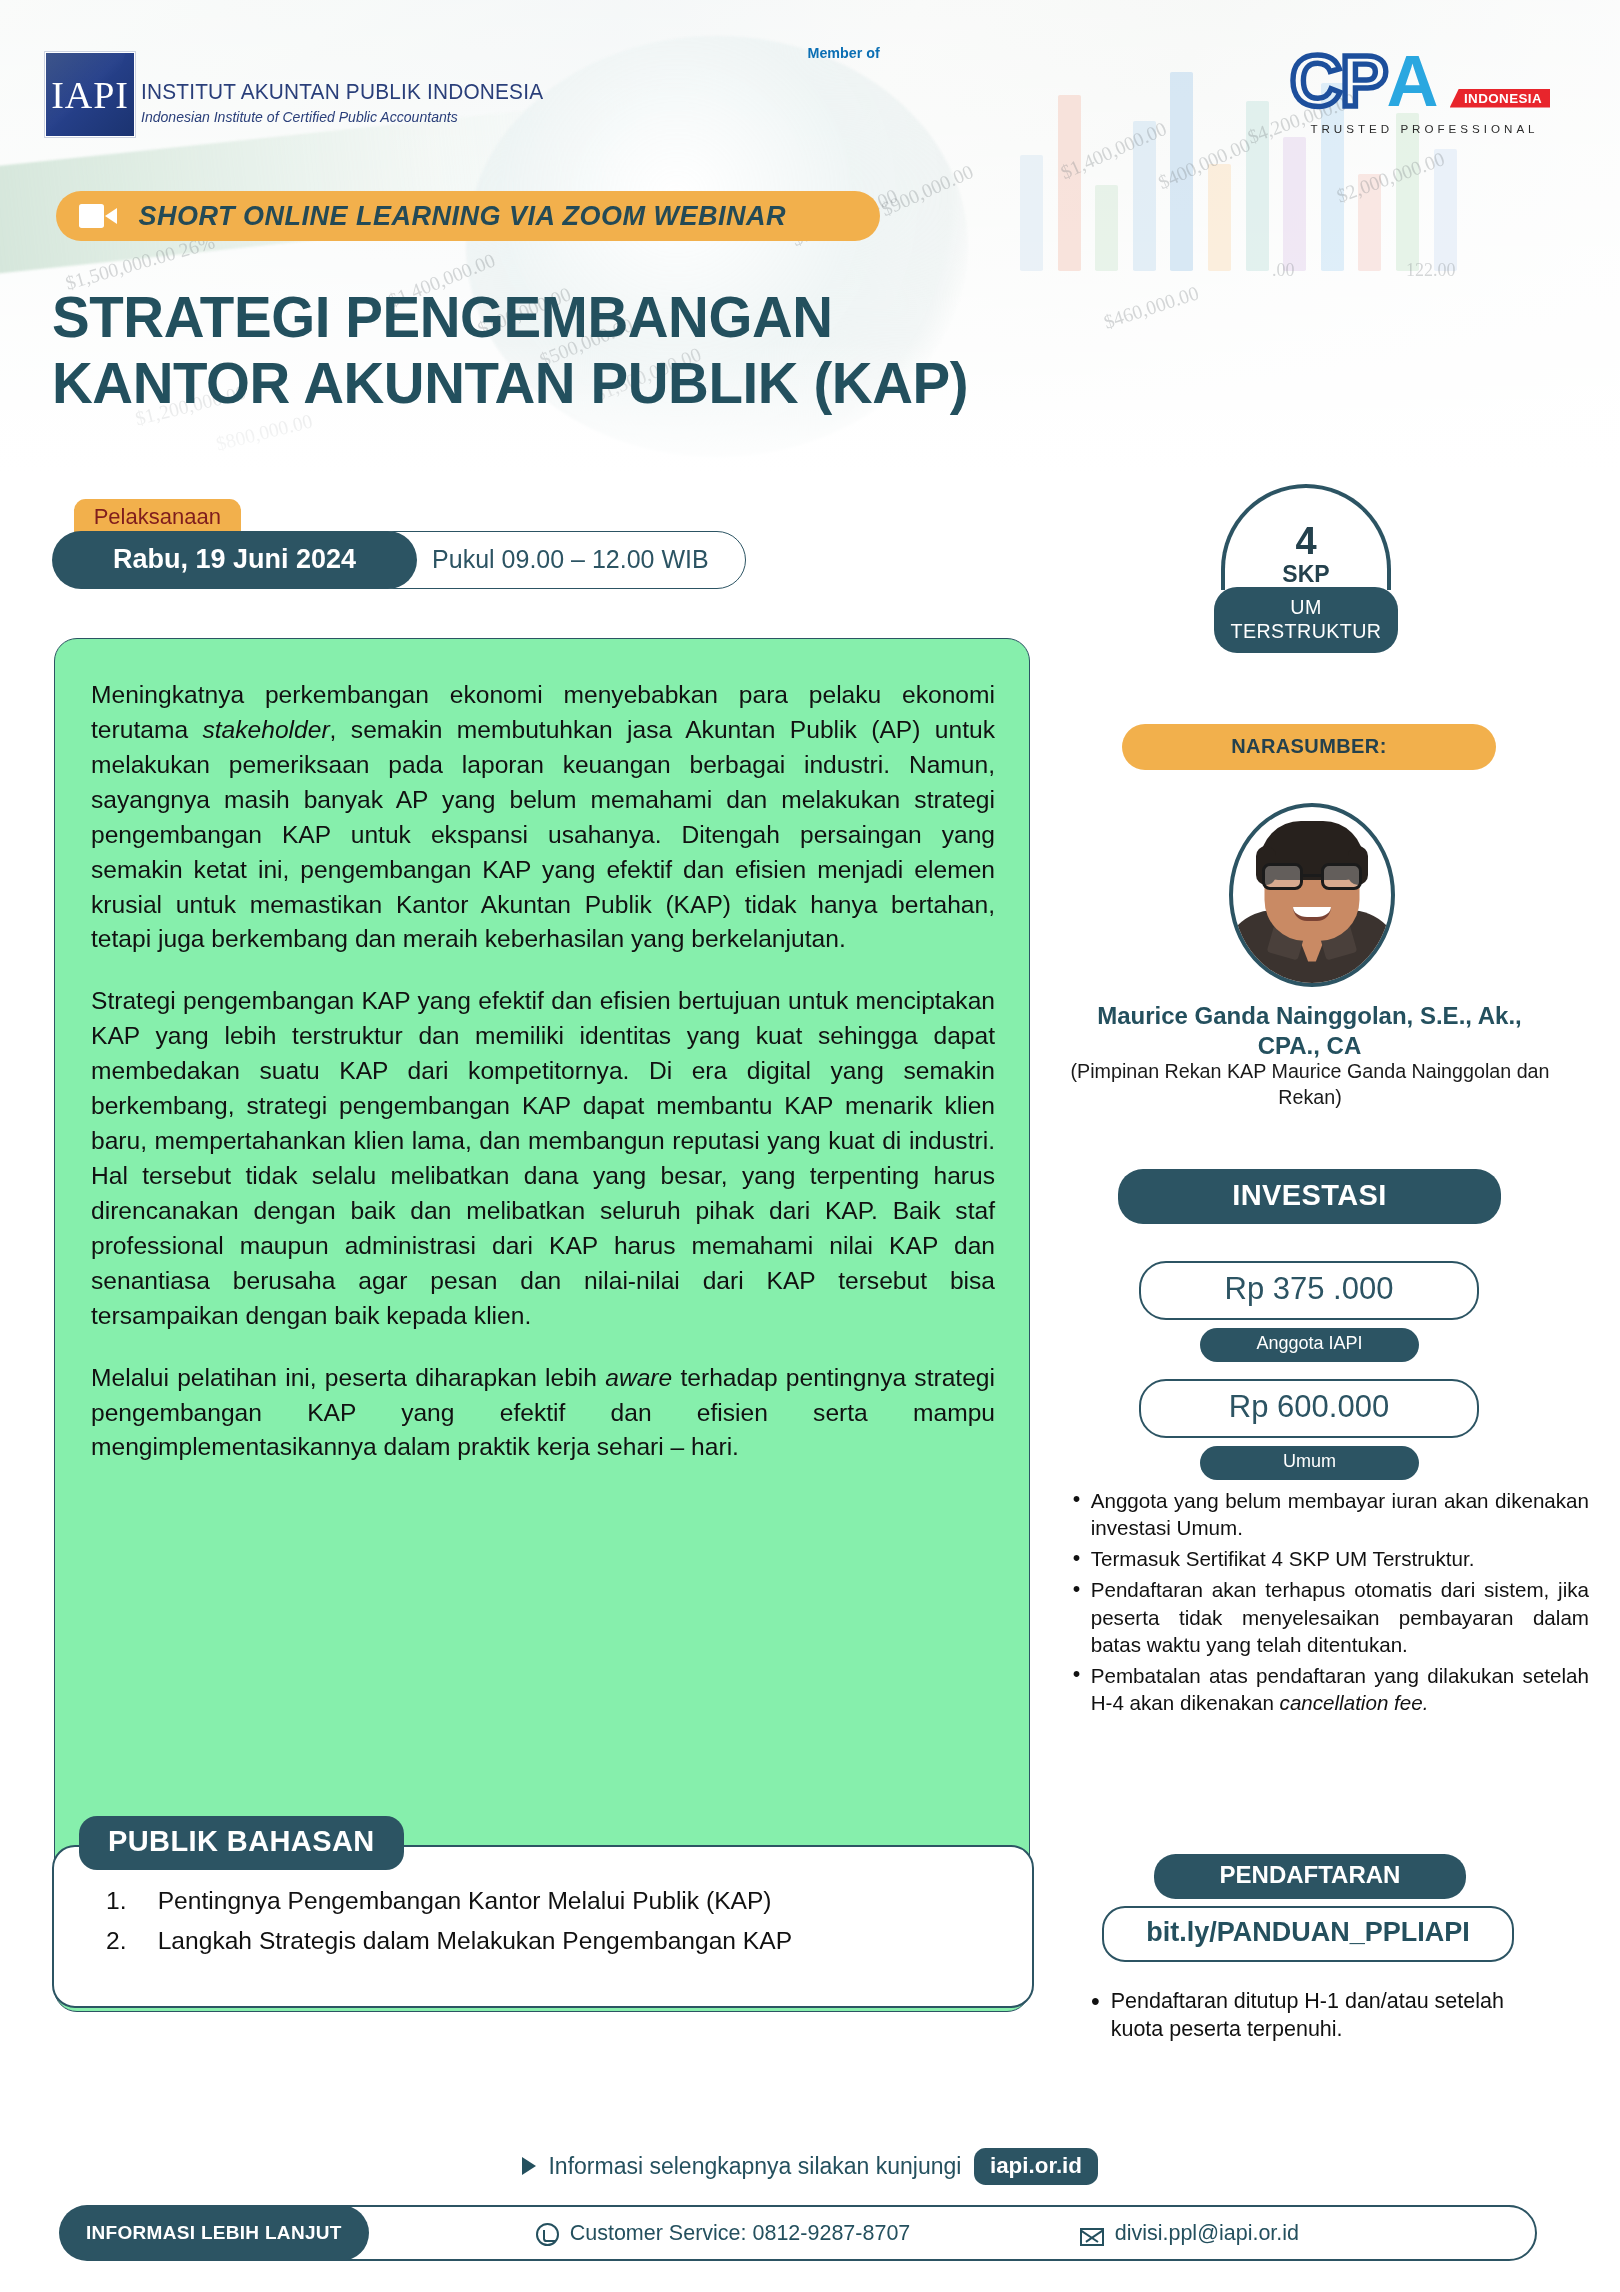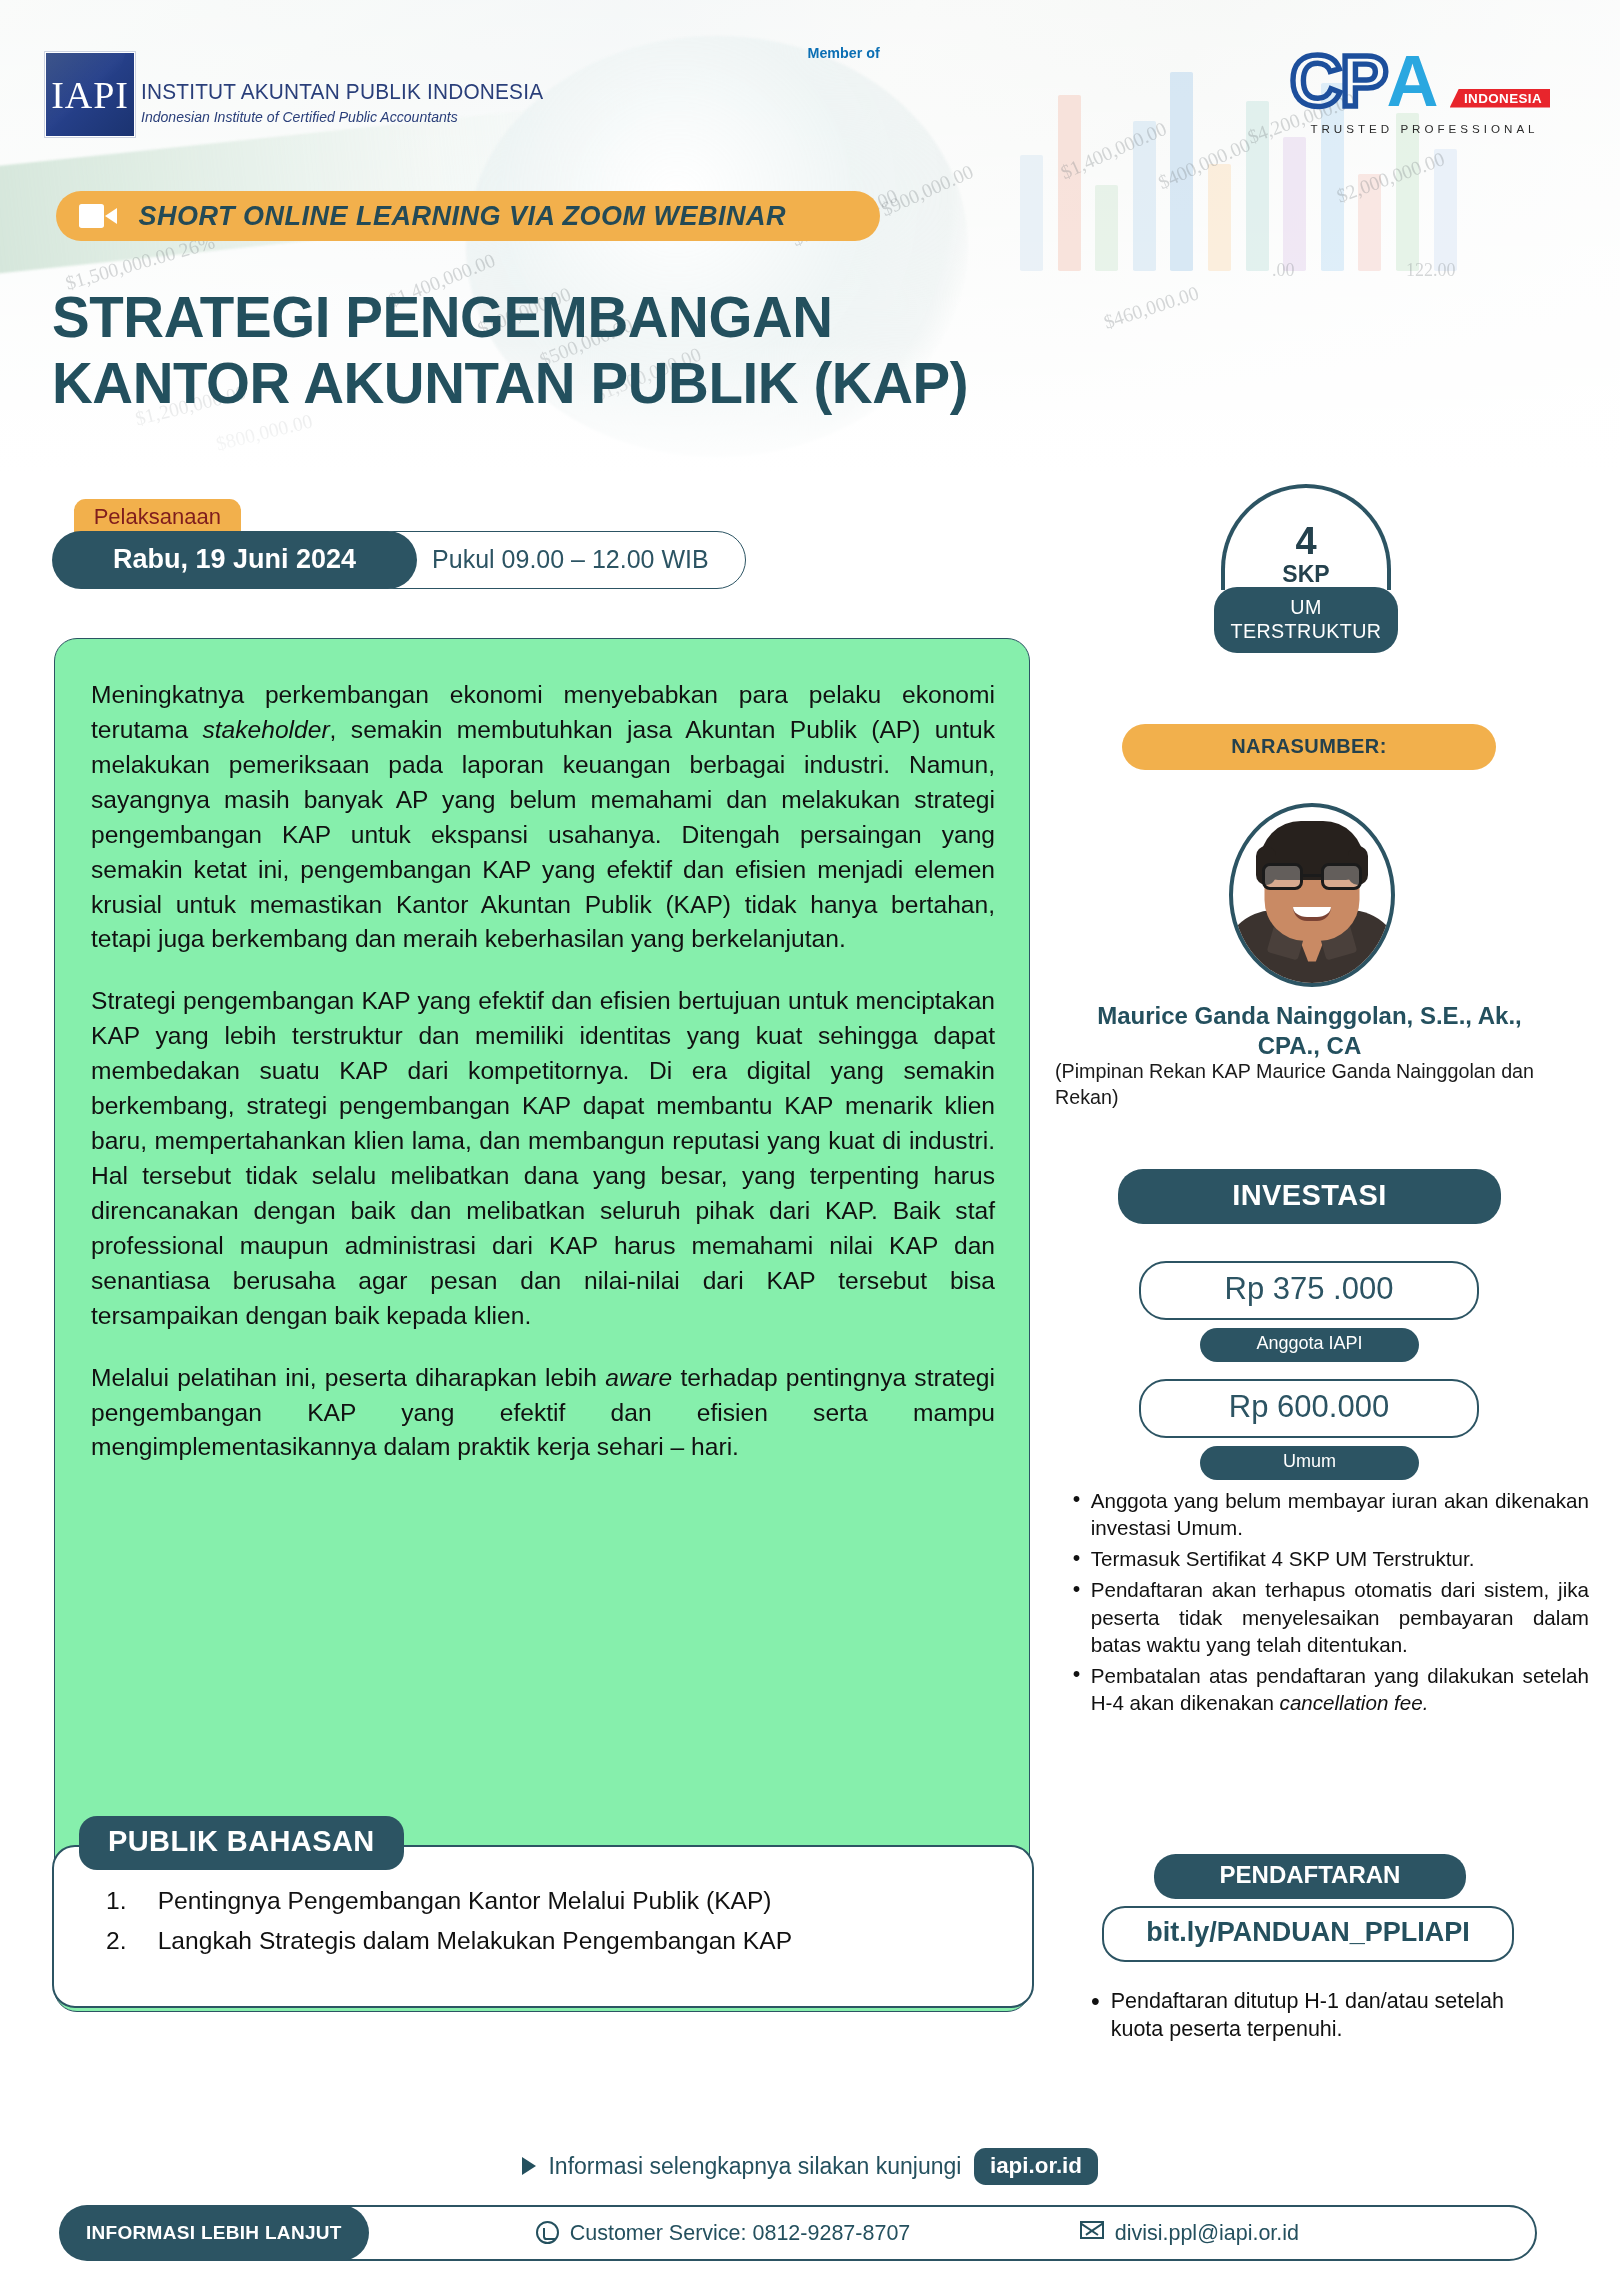--- a/index.html
+++ b/index.html
@@ -245,21 +245,21 @@
   .av-collar-l { position: absolute; left: 50px; top: 0; width: 32px; height: 47px; background: #4a403b;
     transform: rotate(16deg); border-radius: 3.6px; }
   .av-collar-r { position: absolute; right: 50px; top: 0; width: 32px; height: 47px; background: #4a403b;
     transform: rotate(-16deg); border-radius: 3.6px; }
 
   .nara-name {
     position: absolute; left: 1073px; top: 1001px; width: 473px; text-align: center;
     font-size: 24px; font-weight: bold; color: #24505e; line-height: 1.25;
   }
   .nara-role {
-    position: absolute; left: 1055px; top: 1059px; width: 510px; 
+    position: absolute; left: 1055px; top: 1059px; width: 510px; text-align: center;
     font-size: 19.7px; color: #1a1a1a; line-height: 1.3;
   }
 
   
   .inv-head {
     position: absolute; left: 1118px; top: 1169px; width: 383px;
     background: #2c5463; color: #ffffff; text-align: center;
     font-size: 29px; font-weight: bold; letter-spacing: 0.4px;
     border-radius: 25px; padding: 9.9px 0 12.5px;
   }
@@ -352,21 +352,21 @@
     border: 2.2px solid #2c5463; border-radius: 28px; background: #ffffff;
     display: flex; align-items: center;
   }
   .contact-tag {
     position: absolute; left: 59px; top: 2205px; height: 56px;
     background: #2c5463; color: #ffffff; border-radius: 28px;
     display: flex; align-items: center; padding: 0 27px;
     font-size: 19px; font-weight: bold; letter-spacing: 0.3px; z-index: 3;
     font-family: "Liberation Sans Narrow", "Liberation Sans", sans-serif;
   }
-  .contact-item { display: flex; align-items: flex-start; gap: 10.7px; color: #24505e; font-size: 21.5px; }
+  .contact-item { display: flex; align-items: flex-end; gap: 10.7px; color: #24505e; font-size: 21.5px; }
   .contact-item.cs { position: absolute; left: 446px; }
   .contact-item.mail { position: absolute; left: 990px; }
   .ico-wa { width: 23px; height: 23px; border: 2.2px solid #24505e; border-radius: 50%; position: relative; flex: none; }
   .ico-wa::after { content: ""; position: absolute; left: 5.4px; top: 5.4px; width: 9.9px; height: 9.9px;
     border-left: 2.2px solid #24505e; border-bottom: 2.2px solid #24505e; border-radius: 0 0 0 3.6px; }
   .ico-mail { width: 24px; height: 18px; border: 2.2px solid #24505e; position: relative; flex: none; }
   .ico-mail::after { content: ""; position: absolute; left: 0; top: 0; width: 19.7px; height: 13.4px;
     border-top: 2.2px solid #24505e; transform-origin: left top; transform: rotate(34deg); }
   .ico-mail::before { content: ""; position: absolute; right: 0; top: 0; width: 19.7px; height: 13.4px;
     border-top: 2.2px solid #24505e; transform-origin: right top; transform: rotate(-34deg); }

